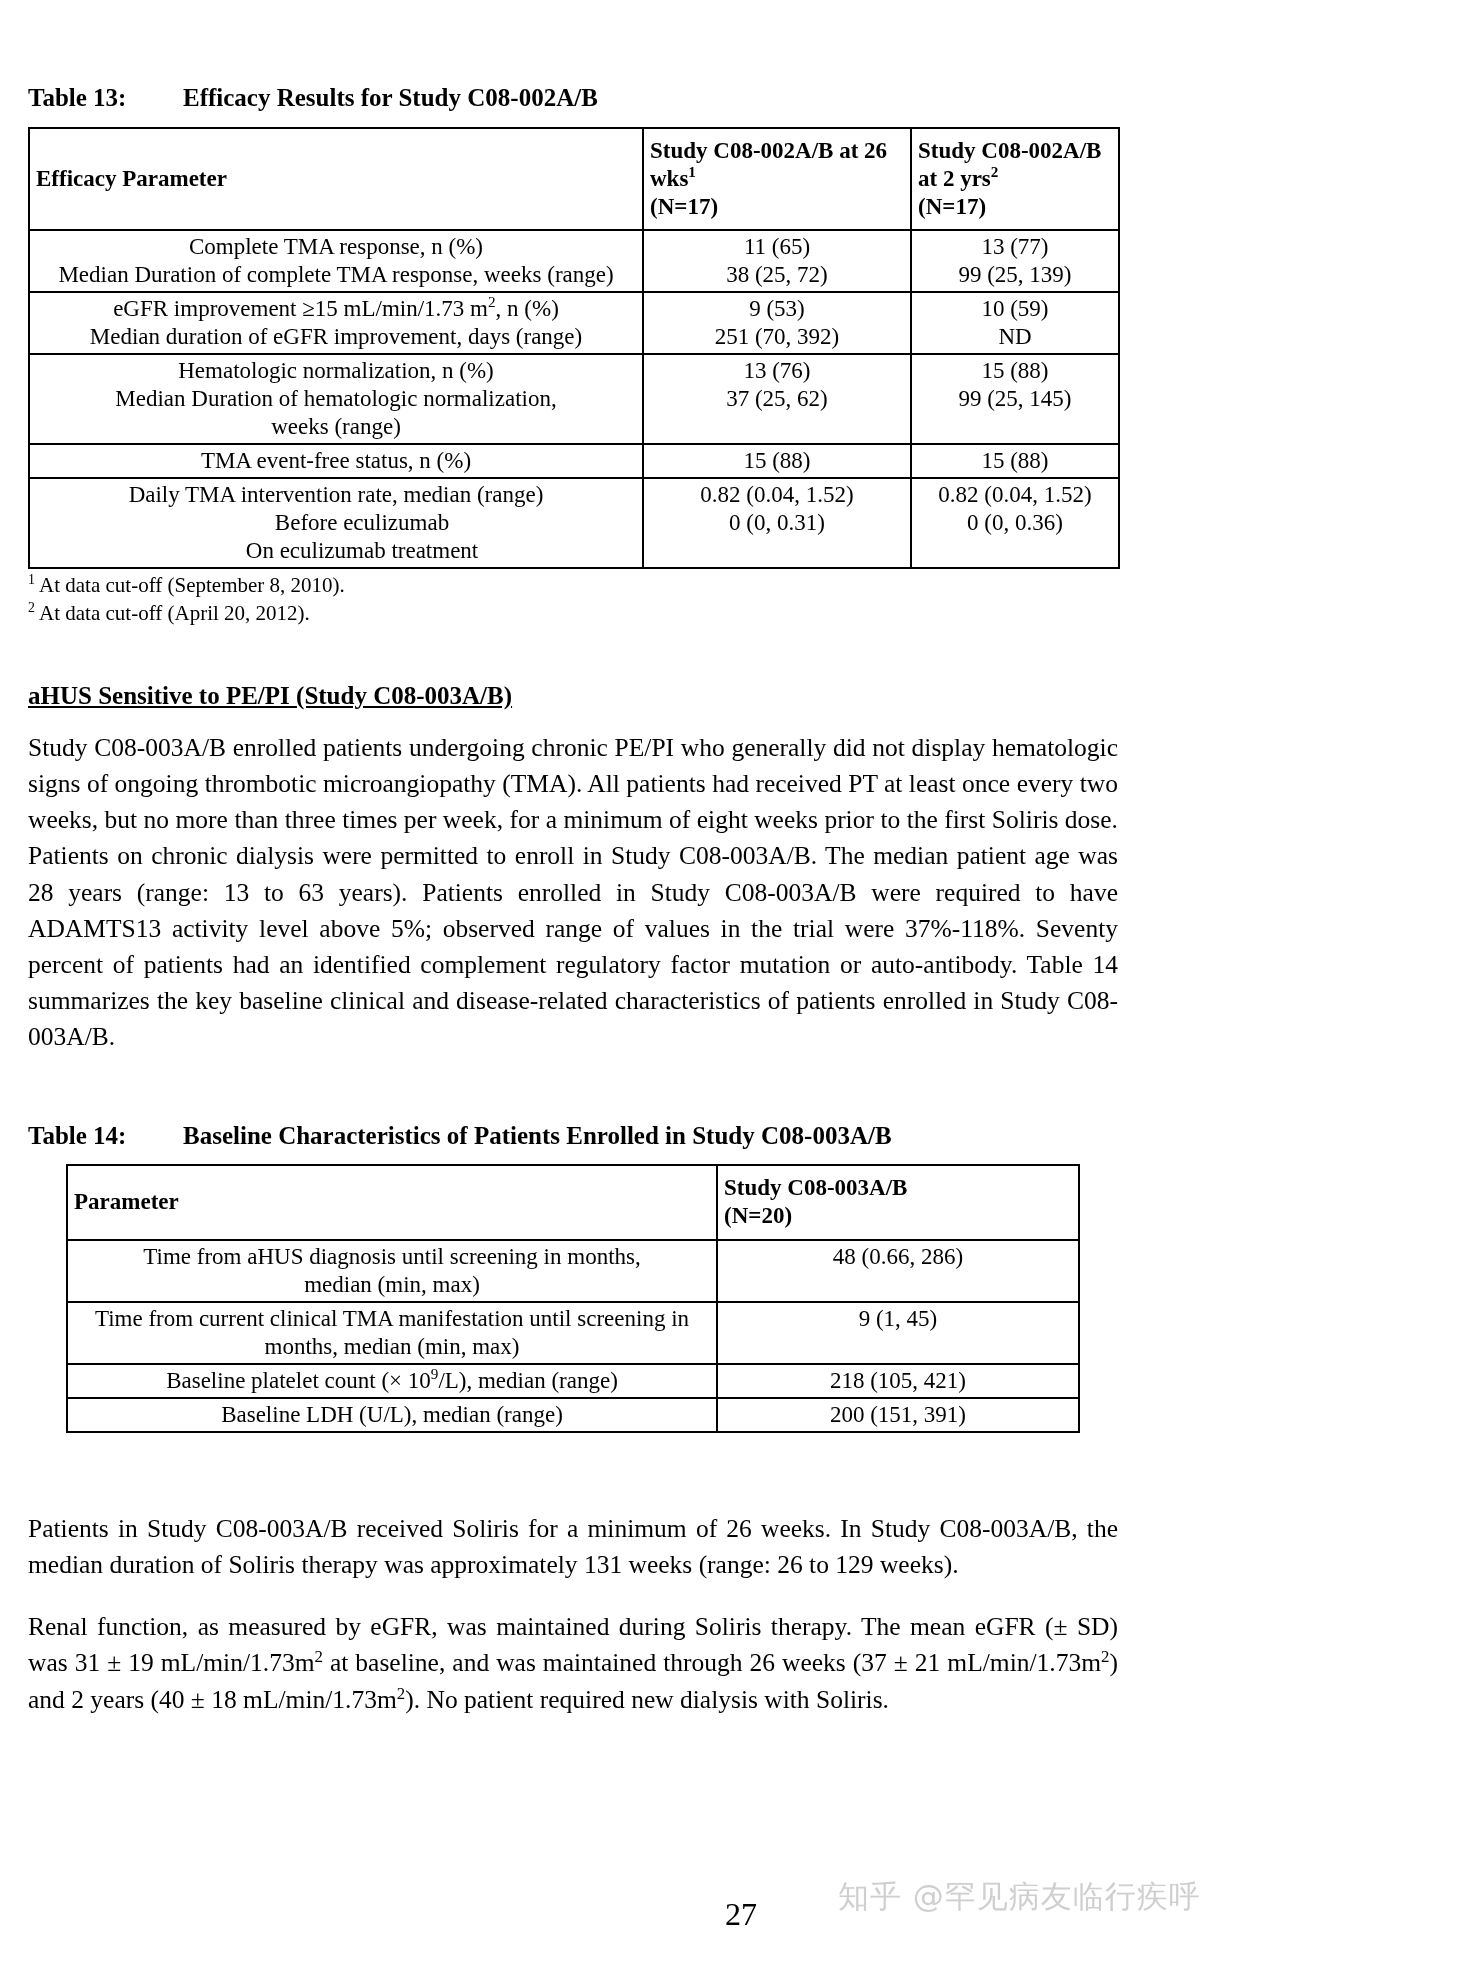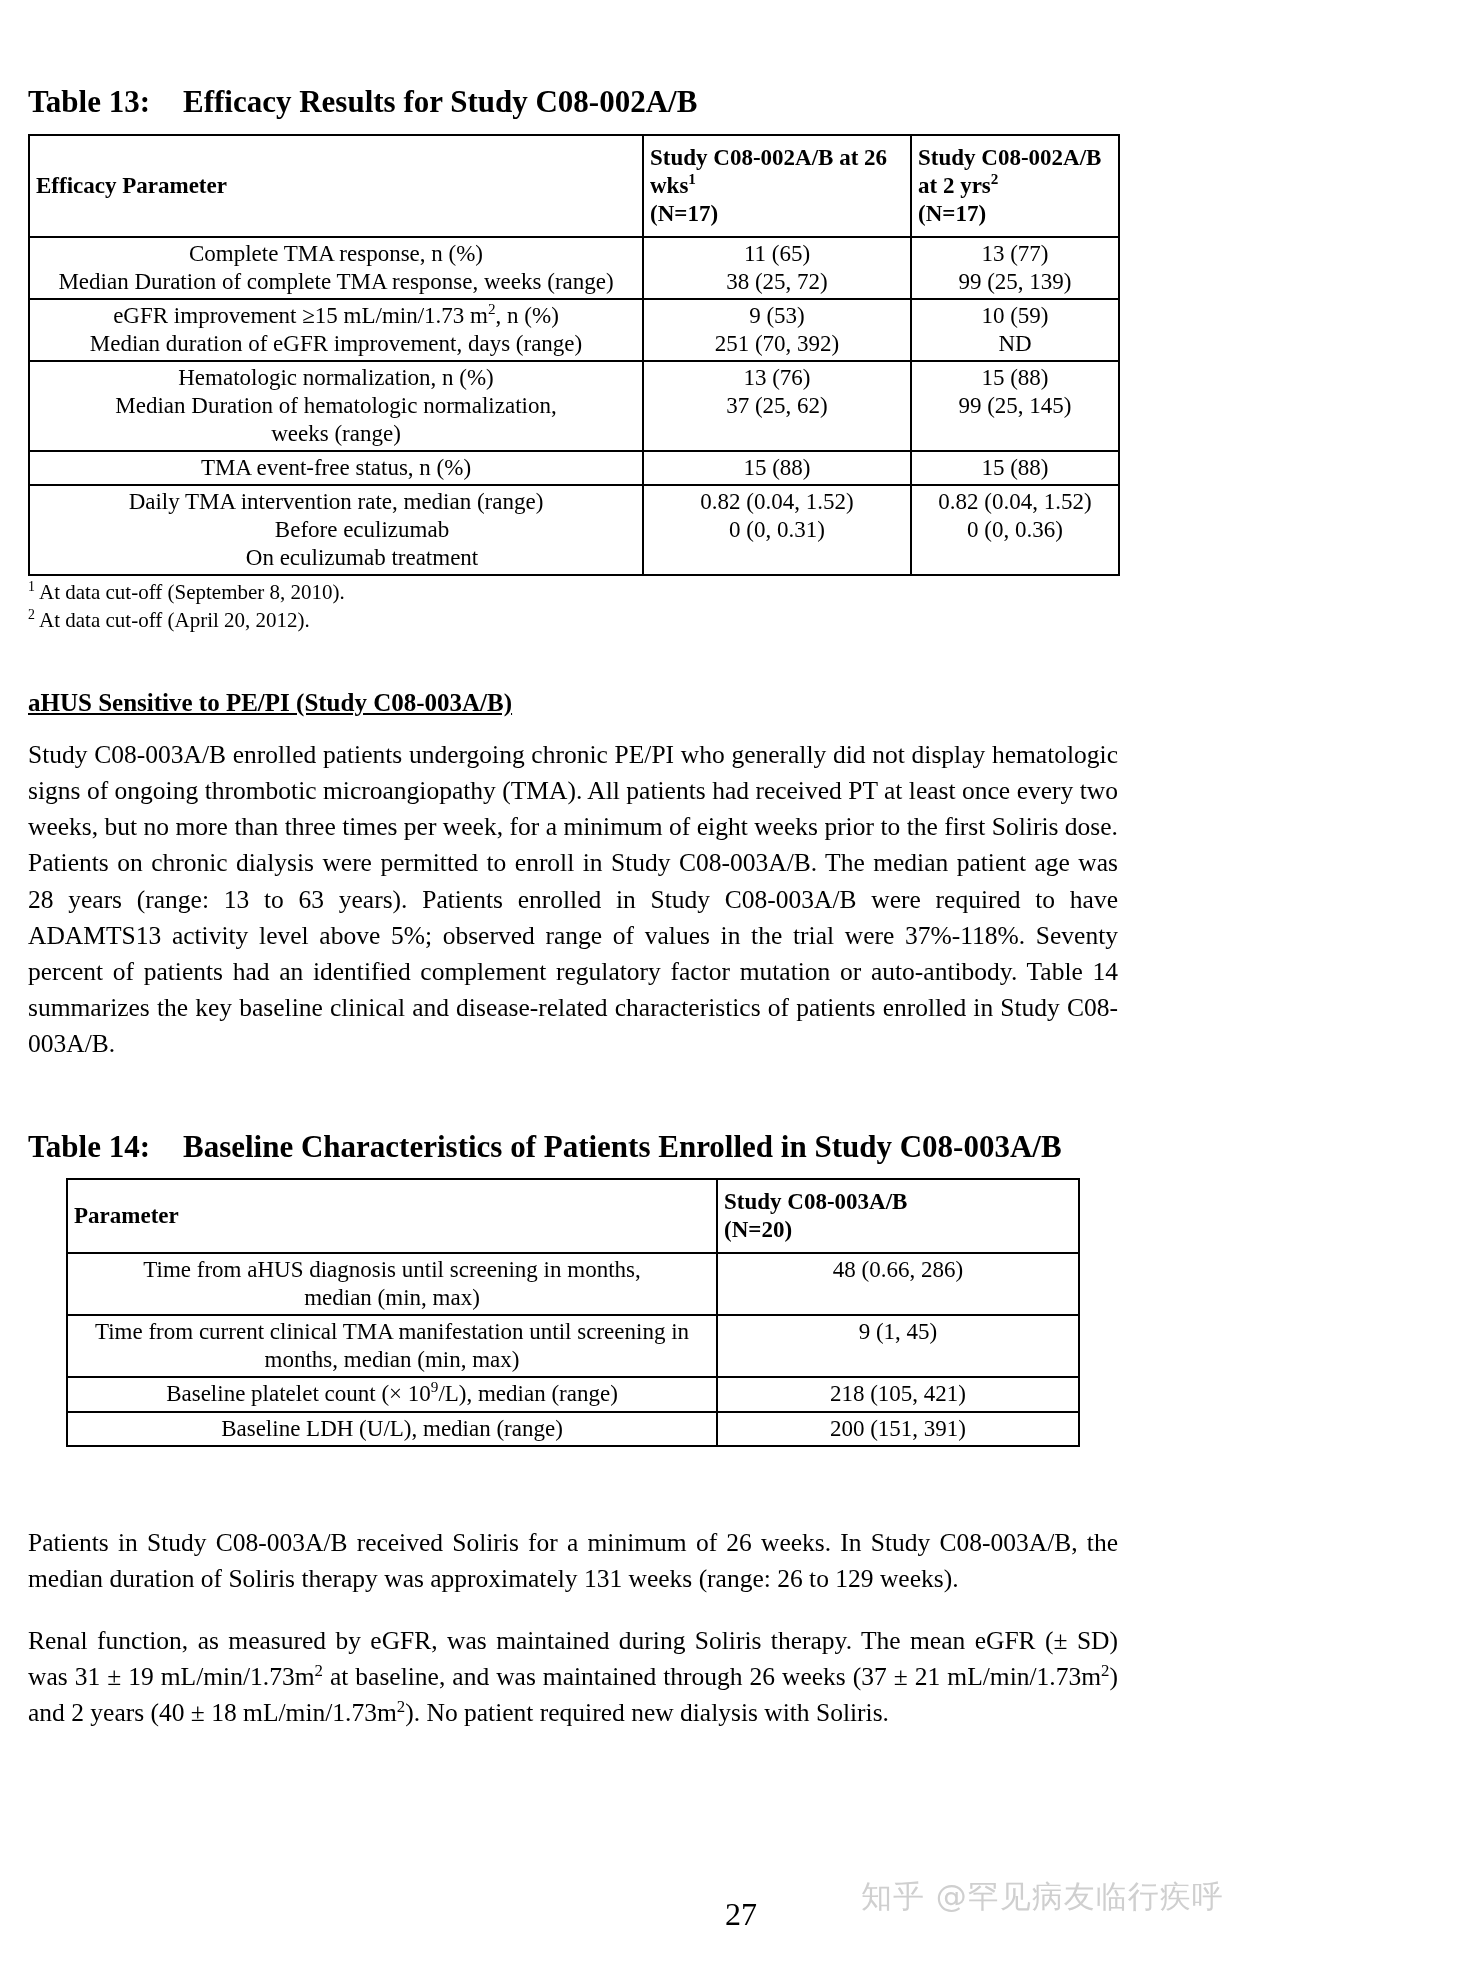--- a/index.html
+++ b/index.html
@@ -25,21 +25,21 @@
   }
   .content {
     position: absolute;
     left: 28px;
     top: 84px;
     width: 1090px;
   }
 
   
   .table-caption {
-    font-size: 31px;
+    font-size: 25px;
     font-weight: bold;
     line-height: 1.15;
     margin: 0 0 14px 0;
     white-space: nowrap;
   }
   .table-caption .cap-label {
     display: inline-block;
     width: 155px;
   }
 
@@ -128,21 +128,20 @@
     top: 1876px;
     display: flex;
     align-items: center;
     gap: 12px;
     color: #cfcfcf;
     font-size: 31px;
     font-family: "DejaVu Sans", sans-serif;
     letter-spacing: 1px;
     white-space: nowrap;
     user-select: none;
-    margin-left: 23px;
   }
 </style>
 </head>
 <body>
 
 <div class="page">
   <div class="content">
 
     <div class="table-caption">
       <span class="cap-label">Table 13:</span><span>Efficacy Results for Study C08-002A/B</span>

